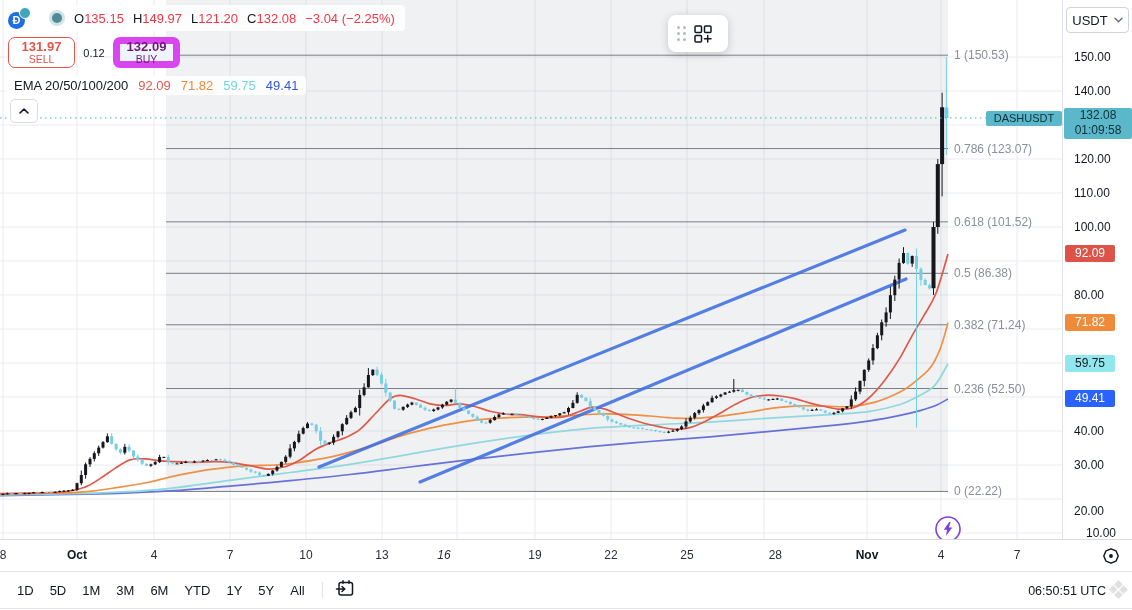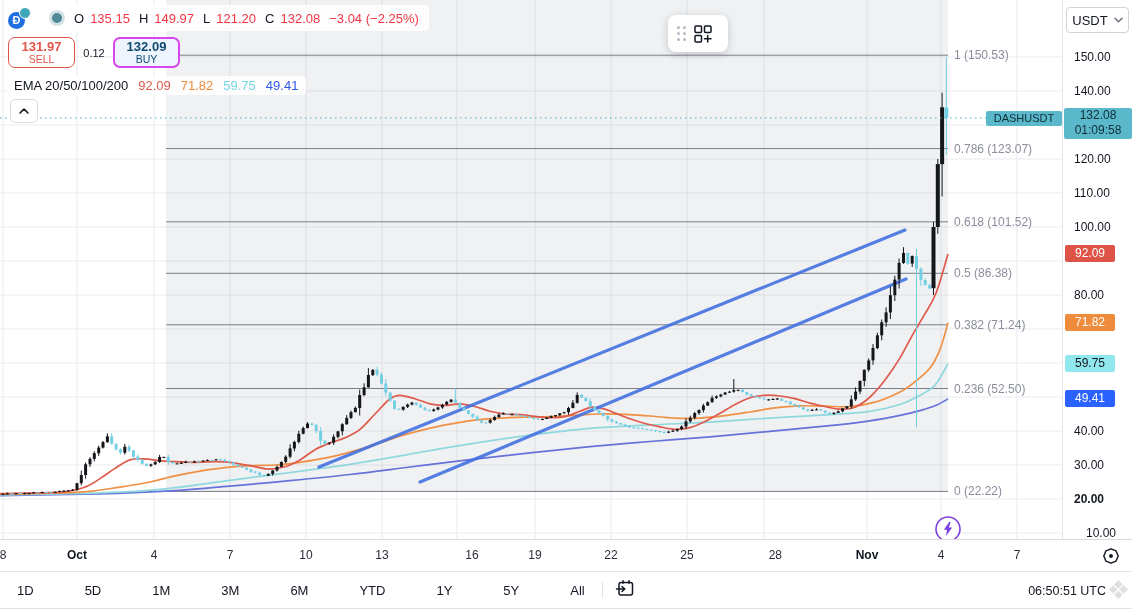--- a/index.html
+++ b/index.html
@@ -18,28 +18,28 @@
   .logo-main { position:absolute; left:0; bottom:0; width:17px; height:17px; border-radius:50%;
                background:#1f6fe0; color:#fff; font-size:11px; font-weight:bold; text-align:center; line-height:17px; }
   .logo-badge { position:absolute; right:1px; top:0; width:12px; height:12px; border-radius:50%;
                 background:#3fa7b8; border:1.5px solid #fff; }
   .symbol-title { font-size:16.5px; font-weight:500; letter-spacing:0.1px; }
   .status-dot { width:10px; height:10px; border-radius:50%; background:#4f8a96; margin:0 12px 0 12px;
                 box-shadow:0 0 0 3px rgba(79,138,150,0.25); }
   .ohlc { display:inline-flex; align-items:center; font-size:13px; }
   .ohlc .k { color:#131722; margin-left:9px; }
   .ohlc .k:first-child { margin-left:0; }
-  .ohlc .v { color:#f23645; margin-left:6px; }
+  .ohlc .v { color:#f23645; margin-left:0; }
   .ohlc .chg { color:#f23645; margin-left:9px; }
 
   .trade-row { position:absolute; left:8px; top:37px; display:flex; align-items:center; }
   .sell-btn, .buy-btn { width:67px; height:31px; border-radius:7px; background:#fff; cursor:pointer;
                         display:flex; flex-direction:column; align-items:center; justify-content:center; line-height:1.1; }
   .sell-btn { border:1px solid #e0564a; color:#e0564a; }
-  .buy-btn  { border:2px solid #d946ef; color:#0c4a6e; background:#eef4fe; }
+  .buy-btn  { border:7px solid #d946ef; color:#701a75; background:#eef4fe; }
   .tb-price { font-size:13px; font-weight:bold; }
   .tb-label { font-size:10.5px; }
   .spread { width:38px; text-align:center; font-size:11px; color:#131722; }
 
   .ema-row { position:absolute; left:6px; top:76px; display:inline-flex; align-items:center;
              background:rgba(255,255,255,0.85); border-radius:4px; padding:2px 8px; font-size:13px; }
   .ema-row .ema-name { color:#131722; margin-right:10px; }
   .ema-row .ema-val { margin-right:10px; font-weight:500; }
   .ema-row .ema-val:last-child { margin-right:0; }
 
@@ -664,21 +664,21 @@
     </div>
     <div id="price-ticks">
         <div class="tick" style="top: 50px;">150.00</div>
         <div class="tick" style="top: 84px;">140.00</div>
         <div class="tick" style="top: 152px;">120.00</div>
         <div class="tick" style="top: 186px;">110.00</div>
         <div class="tick" style="top: 220px;">100.00</div>
         <div class="tick" style="top: 288px;">80.00</div>
         <div class="tick" style="top: 424px;">40.00</div>
         <div class="tick" style="top: 458px;">30.00</div>
-        <div class="tick" style="top: 492px; font-weight: bold;">20.00</div>
+        <div class="tick" style="top: 504px;">20.00</div>
         <div class="tick" style="top: 526px; margin-left: 12px;">10.00</div>
       </div>
     <div id="ema-tags">
         <div class="ema-tag" style="top: 244.894px; background: rgb(221, 83, 71); color: rgb(255, 255, 255);">92.09</div>
         <div class="ema-tag" style="top: 313.812px; background: rgb(238, 140, 59); color: rgb(255, 255, 255);">71.82</div>
         <div class="ema-tag" style="top: 354.85px; background: rgb(144, 232, 238); color: rgb(22, 24, 29);">59.75</div>
         <div class="ema-tag" style="top: 390.006px; background: rgb(41, 98, 255); color: rgb(255, 255, 255);">49.41</div>
       </div>
     <div class="price-box" id="price-box" style="top: 107.928px;">
       <div>132.08</div>
@@ -687,39 +687,39 @@
   </div>
 
   <div class="axis-bottom">
     <div id="time-labels">
         <div class="tlabel" style="left: 3px;">8</div>
         <div class="tlabel bold" style="left: 77px;">Oct</div>
         <div class="tlabel" style="left: 154px;">4</div>
         <div class="tlabel" style="left: 230px;">7</div>
         <div class="tlabel" style="left: 306px;">10</div>
         <div class="tlabel" style="left: 382px;">13</div>
-        <div class="tlabel" style="left: 472px;">16</div>
+        <div class="tlabel" style="left: 444px; font-style: italic;">16</div>
         <div class="tlabel" style="left: 535px;">19</div>
         <div class="tlabel" style="left: 611px;">22</div>
         <div class="tlabel" style="left: 687px;">25</div>
         <div class="tlabel" style="left: 764px; text-align: right;">28</div>
         <div class="tlabel bold" style="left: 867px;">Nov</div>
         <div class="tlabel" style="left: 941px;">4</div>
         <div class="tlabel" style="left: 1017px;">7</div>
       </div>
     <div class="gear-btn">
       <svg width="18" height="18" viewBox="0 0 16 16">
         <polygon points="8,1.6 12.5,3.5 14.4,8 12.5,12.5 8,14.4 3.5,12.5 1.6,8 3.5,3.5" fill="none" stroke="#131722" stroke-width="1.3" stroke-linejoin="round"></polygon>
         <circle cx="8" cy="8" r="1.7" fill="#131722"></circle>
       </svg>
     </div>
   </div>
 
   <div class="toolbar">
-    <span id="range-buttons" style="display:flex;align-items:flex-end;gap:35px;">
+    <span id="range-buttons" style="display:flex;align-items:flex-end;">
         <button class="range-btn">1D</button>
         <button class="range-btn">5D</button>
         <button class="range-btn">1M</button>
         <button class="range-btn">3M</button>
         <button class="range-btn">6M</button>
         <button class="range-btn">YTD</button>
         <button class="range-btn">1Y</button>
         <button class="range-btn">5Y</button>
         <button class="range-btn">All</button>
       </span>

